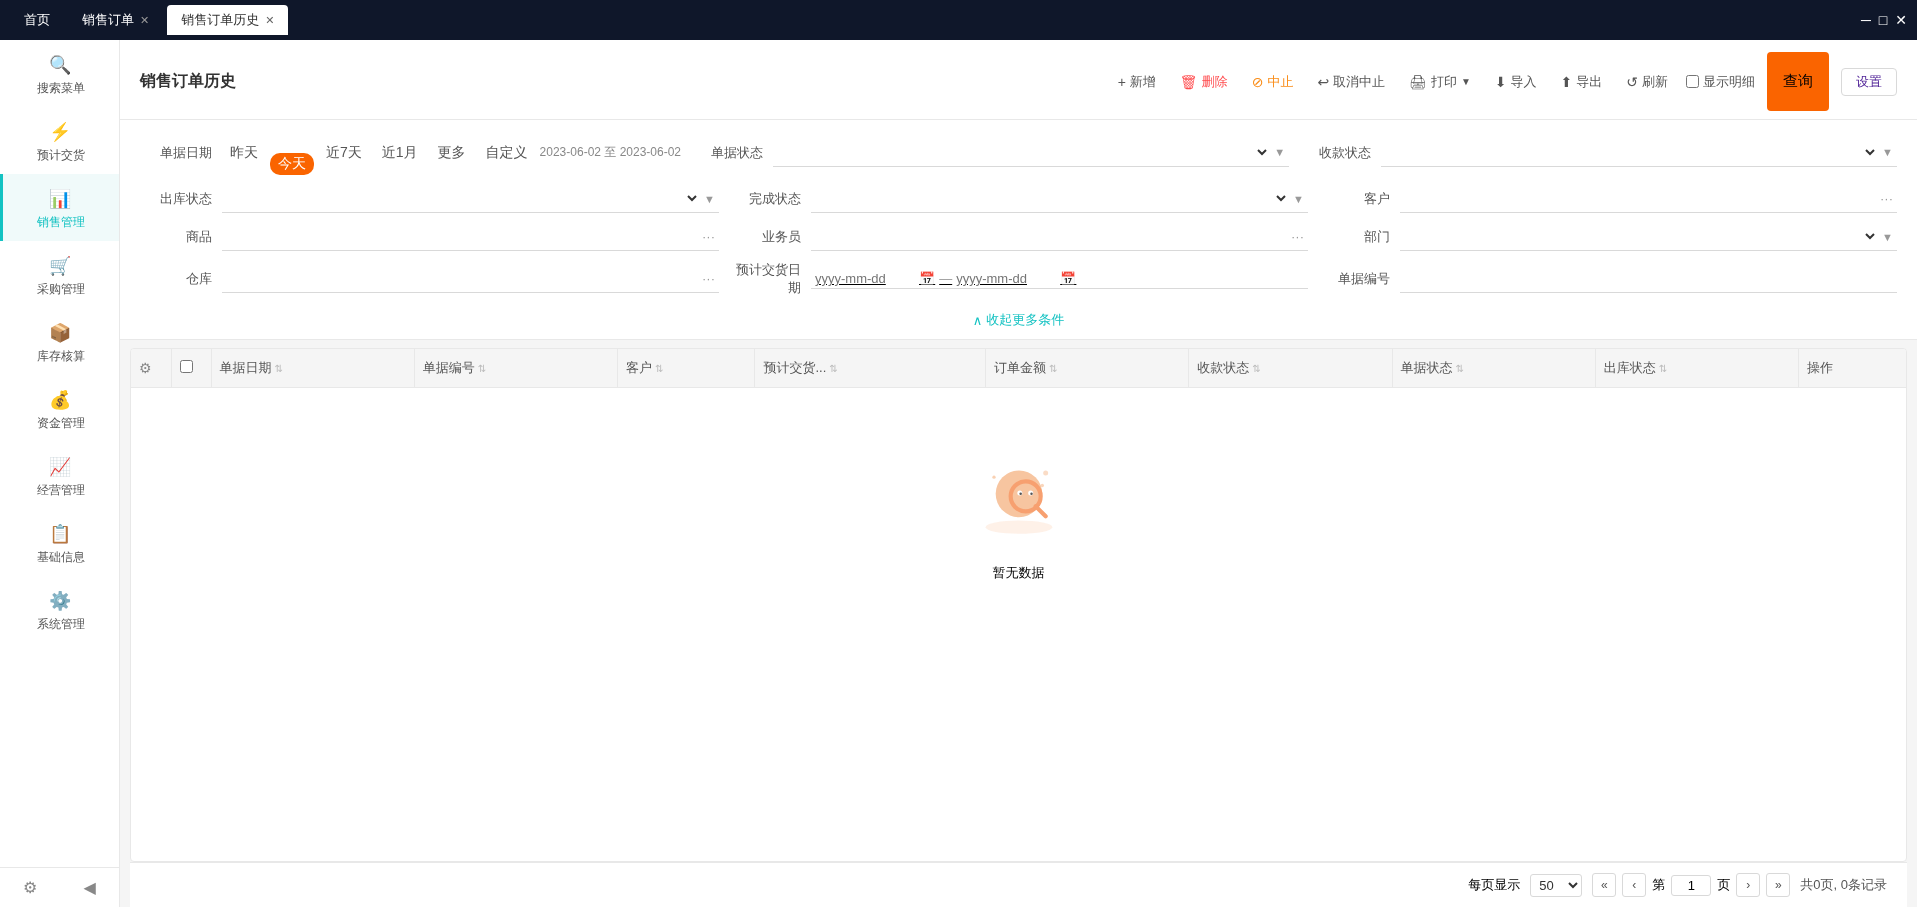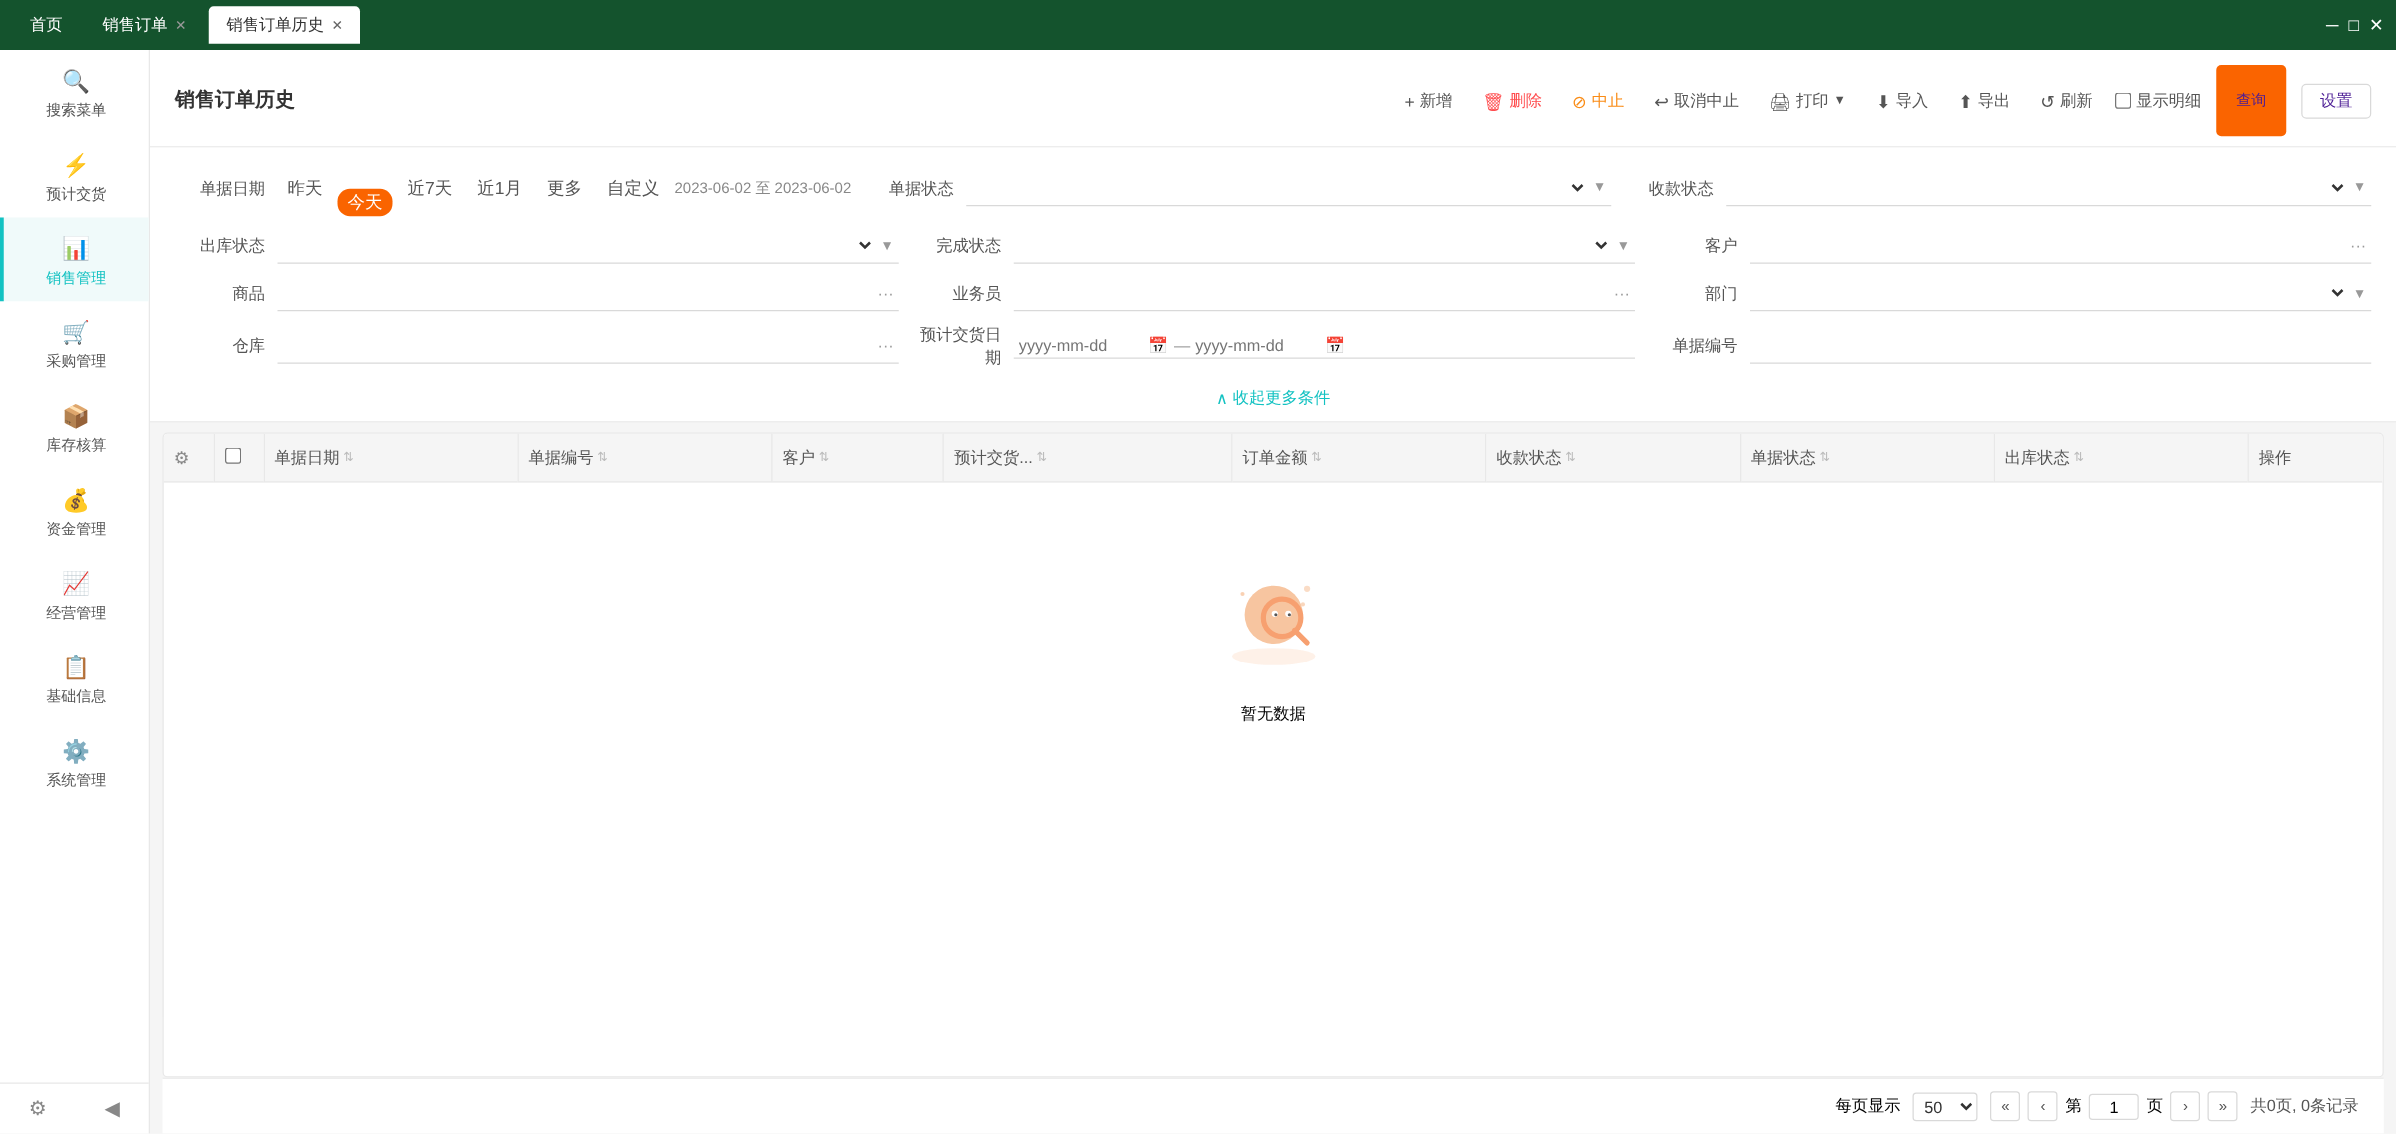--- a/index.html
+++ b/index.html
@@ -1,21 +1,21 @@
 <!DOCTYPE html>
 <html><head>
   <meta charset="utf-8">
   <style>
     * { box-sizing: border-box; margin: 0; padding: 0; font-family: 'Microsoft YaHei', Arial, sans-serif; font-size: 13px; }
     body { display: flex; flex-direction: column; height: 907px; overflow: hidden; background: #f5f5f5; }
 
     
     .top-bar {
       height: 40px;
-      background: #14532d;
+      background: #0f172a;
       display: flex;
       align-items: center;
       padding: 16px 10px;
       gap: 4px;
       flex-shrink: 0;
     }
     .top-tab {
       height: 30px;
       padding: 0 14px;
       border-radius: 4px 4px 0 0;
@@ -119,26 +119,26 @@
       cursor: pointer;
       font-size: 13px;
       padding: 4px 6px;
       border-radius: 3px;
     }
     .toolbar-btn .t-icon { font-size: 14px; }
     .toolbar-btn.danger { color: #ff4d4f; }
     .toolbar-btn.warn { color: #fa8c16; }
     .btn-query {
       background: #fa6400;
-      color: #4c1d95;
+      color: #000000;
       border: none;
       border-radius: 4px;
       padding: 20px 16px;
       cursor: pointer;
-      font-size: 12px;
+      font-size: 15px;
     }
     .btn-set {
       background: #fff;
       color: #4c1d95;
       border: 1px solid #d9d9d9;
       border-radius: 4px;
       padding: 4px 14px;
       cursor: pointer;
       font-size: 13px;
     }
@@ -511,21 +511,21 @@
       </div>
 
       <div class="filter-row">
         <span class="filter-label">仓库</span>
         <div class="filter-control" style="flex:1;">
           <input type="text" style="">
           <span class="dots">···</span>
         </div>
 
         <span class="filter-label">预计交货日期</span>
-        <div style="flex:1;display:flex;align-items:center;gap:4px;border-bottom:1px solid #d9d9d9;padding:2px 4px;">
+        <div style="flex:1;display:flex;align-items:center;gap:4px;border-bottom:1px solid #d9d9d9;padding:2px 4px;text-decoration:underline;">
           <input type="text" placeholder="yyyy-mm-dd" style="border: none; outline: none; background: transparent; font-size: 13px; width: 100px;">
           <span style="color:#999;cursor:pointer;">📅</span>
           <span style="color:#999;">—</span>
           <input type="text" placeholder="yyyy-mm-dd" style="border: none; outline: none; background: transparent; font-size: 13px; width: 100px;">
           <span style="color:#999;cursor:pointer;">📅</span>
         </div>
 
         <span class="filter-label">单据编号</span>
         <div class="filter-control" style="flex:1;">
           <input type="text" style="">

